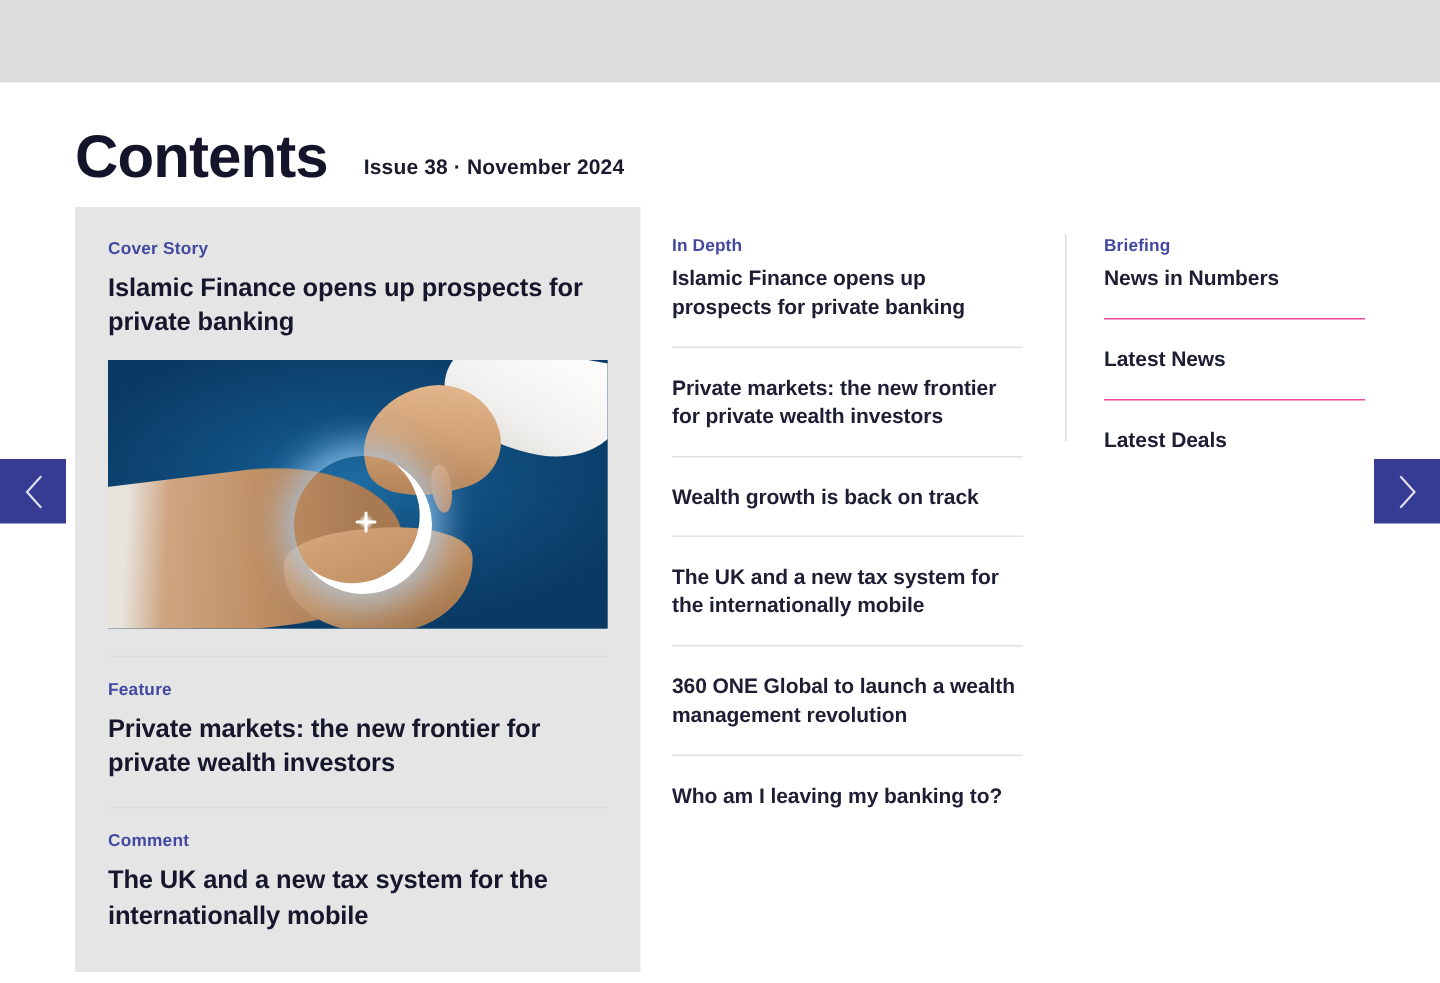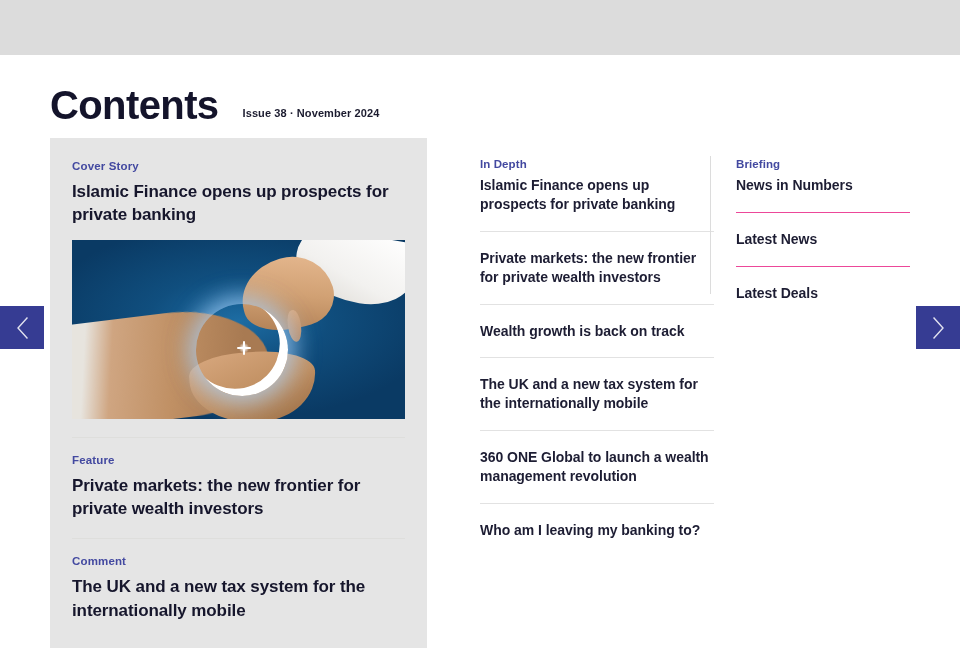--- a/index.html
+++ b/index.html
@@ -46,21 +46,21 @@
   }
   .masthead-title {
     font-size: 40px;
     font-weight: 700;
     letter-spacing: -0.6px;
     color: #14142b;
     line-height: 1;
   }
   .masthead-issue {
     margin-left: 24px;
-    font-size: 11px;
+    font-size: 14px;
     font-weight: 700;
     color: #1b1b2f;
     letter-spacing: 0.1px;
     position: relative;
     top: -2px;
   }
 
   
   .columns {
     position: absolute;
@@ -203,21 +203,21 @@
     height: 1px;
     background: #dededc;
     margin: 18px 0 16px 0;
   }
 
   .feature-block { margin-top: 0; }
 
   
   .mid-col {
     position: absolute;
-    left: 480px;
+    left: 448px;
     top: 20px;
     width: 234px;
   }
   .col-kicker {
     font-size: 11.5px;
     font-weight: 700;
     color: #4349a0;
     letter-spacing: 0.1px;
     margin-bottom: 6px;
   }

